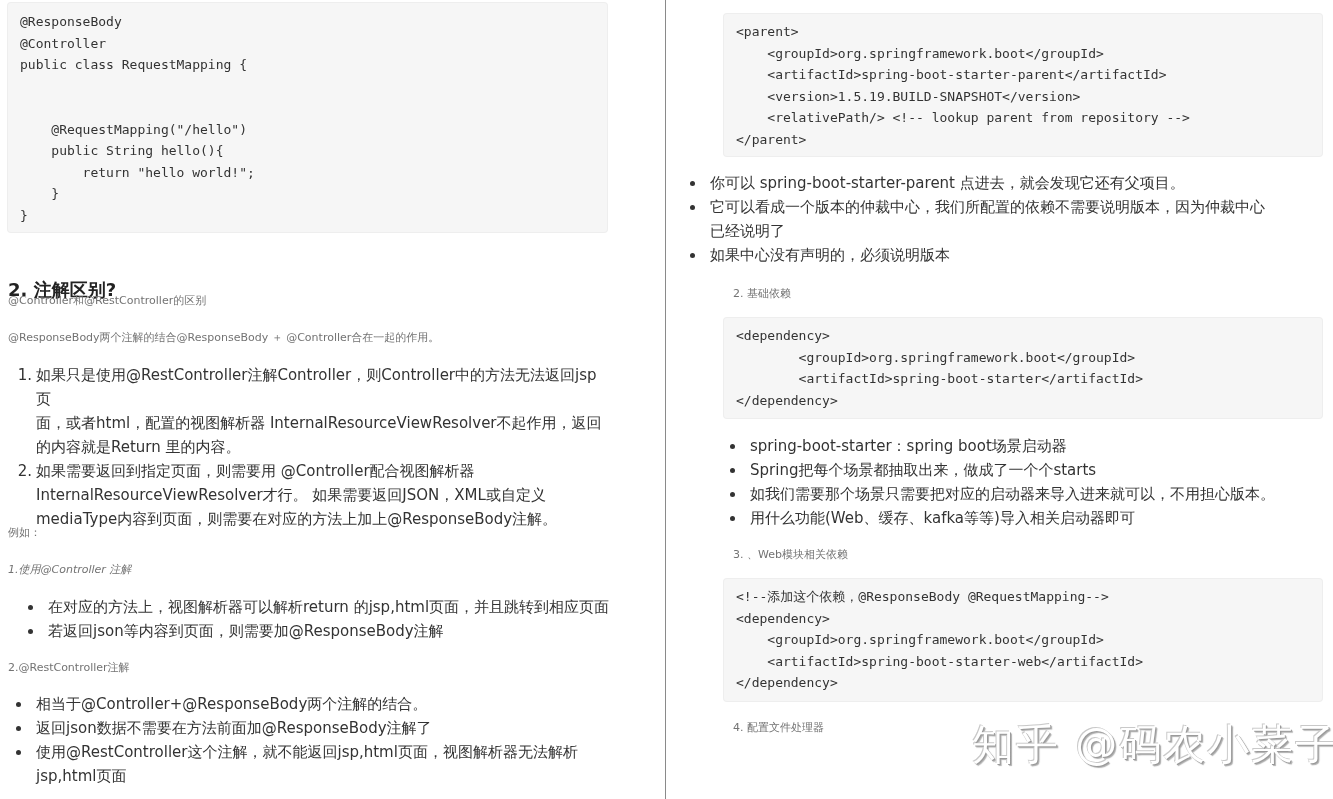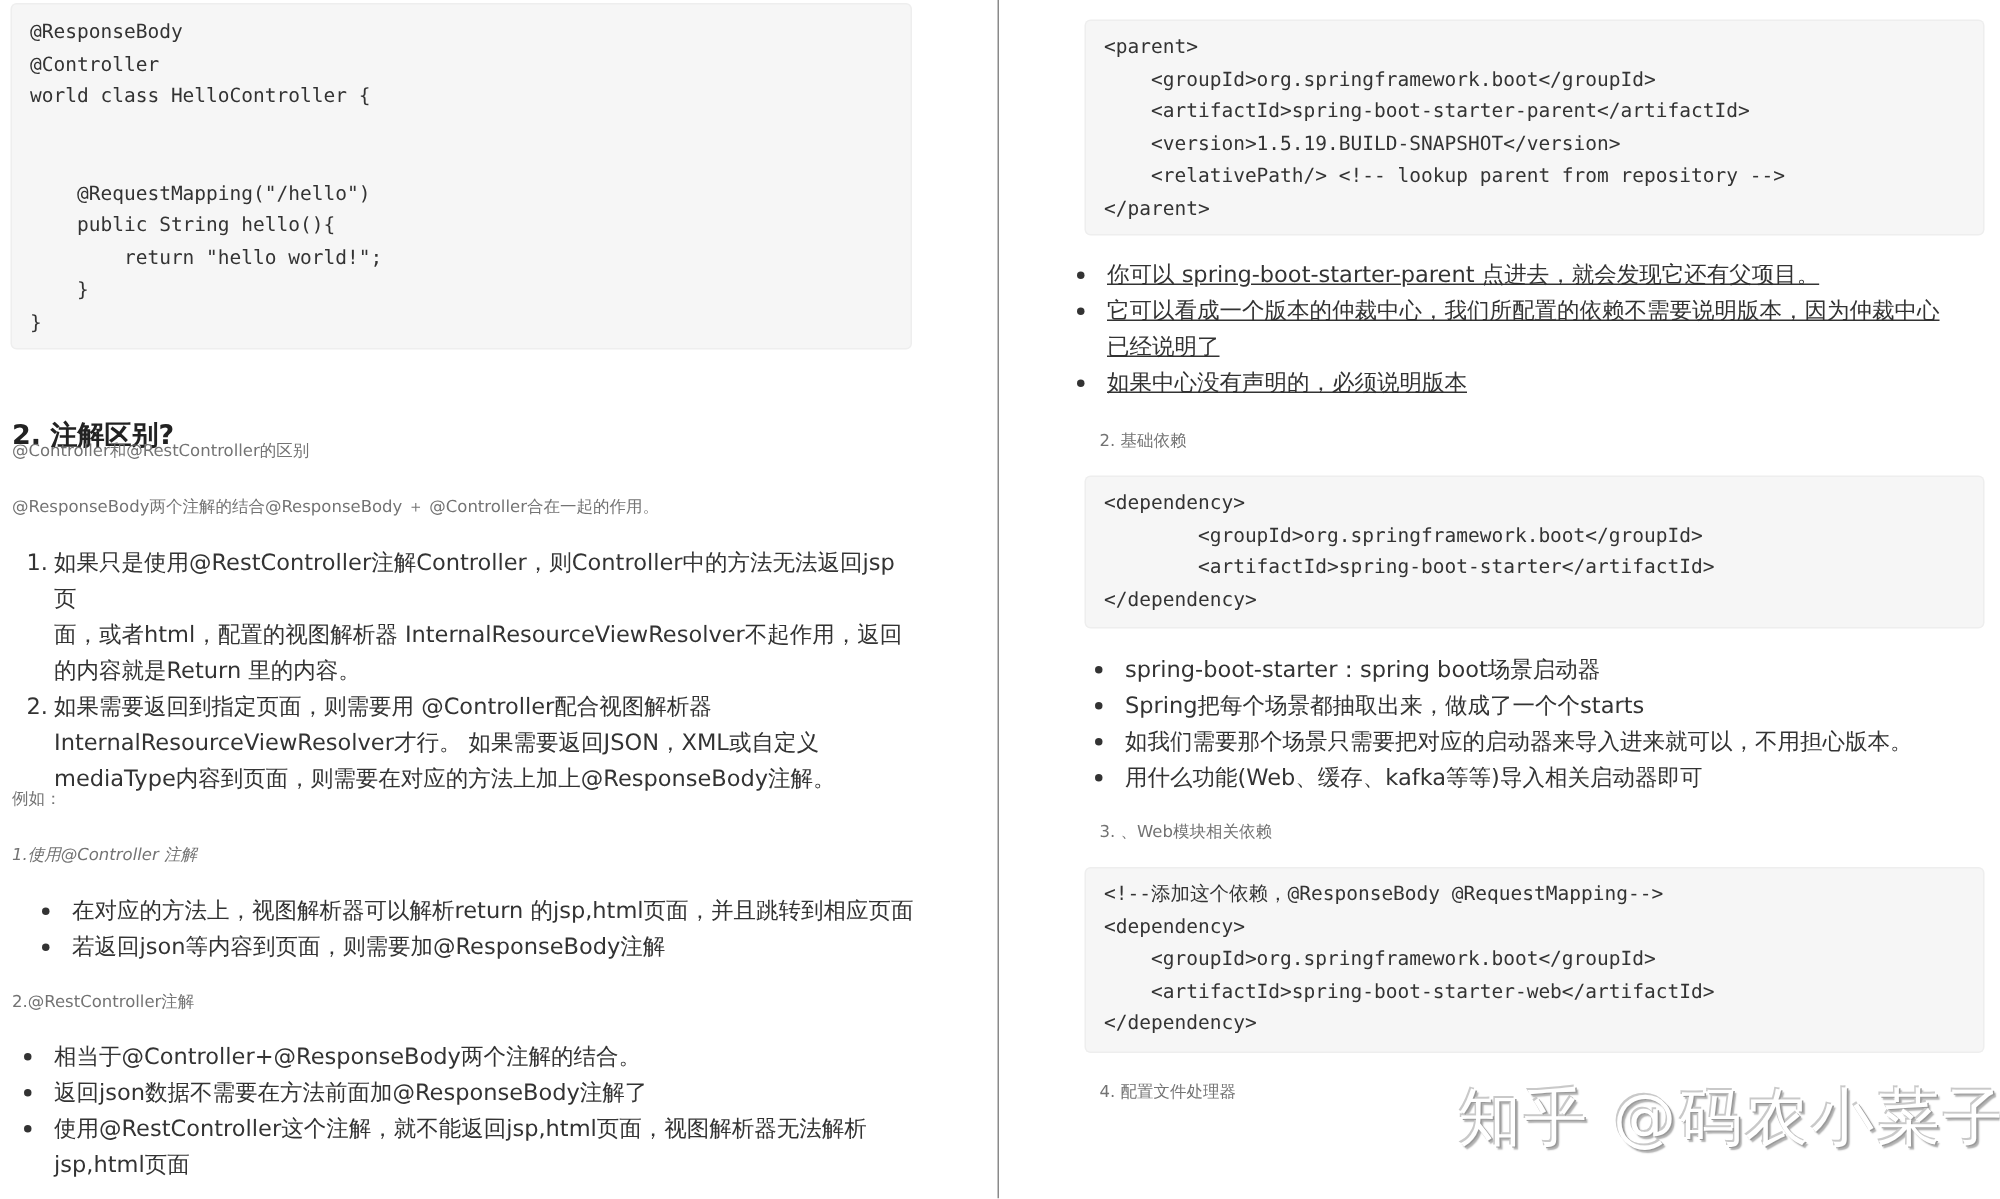--- a/index.html
+++ b/index.html
@@ -102,21 +102,21 @@
     }
   </style>
 </head>
 <body>
 
 <div class="col col-left">
 
   <div class="code" style="left:8px; top:3px; width:599px; height:229px; padding-top:8px;">
     <div class="code-line">@ResponseBody</div>
     <div class="code-line">@Controller</div>
-    <div class="code-line">world class HelloController {</div>
+    <div class="code-line">public class RequestMapping {</div>
     <div class="code-line"></div>
     <div class="code-line"></div>
     <div class="code-line">    @RequestMapping("/hello")</div>
     <div class="code-line">    public String hello(){</div>
     <div class="code-line">        return "hello world!";</div>
     <div class="code-line">    }</div>
     <div class="code-line">}</div>
   </div>
 
   <div class="h2" style="left:8px; top:250px;">2. 注解区别?</div>
@@ -180,21 +180,21 @@
 
   <div class="code" style="left:724px; top:3px; width:598px; height:142px; padding-top:7px;">
     <div class="code-line">&lt;parent&gt;</div>
     <div class="code-line">    &lt;groupId&gt;org.springframework.boot&lt;/groupId&gt;</div>
     <div class="code-line">    &lt;artifactId&gt;spring-boot-starter-parent&lt;/artifactId&gt;</div>
     <div class="code-line">    &lt;version&gt;1.5.19.BUILD-SNAPSHOT&lt;/version&gt;</div>
     <div class="code-line">    &lt;relativePath/&gt; &lt;!-- lookup parent from repository --&gt;</div>
     <div class="code-line">&lt;/parent&gt;</div>
   </div>
 
-  <ul class="list" style="left:712px; top:160px; width:600px;text-decoration:underline;">
+  <ul class="list" style="left:684px; top:160px; width:600px;">
     <li class="li">
       <span class="dot"></span>
       <div>你可以 spring-boot-starter-parent 点进去，就会发现它还有父项目。</div>
     </li>
     <li class="li">
       <span class="dot"></span>
       <div>它可以看成一个版本的仲裁中心，我们所配置的依赖不需要说明版本，因为仲裁中心</div>
       <div>已经说明了</div>
     </li>
     <li class="li">

